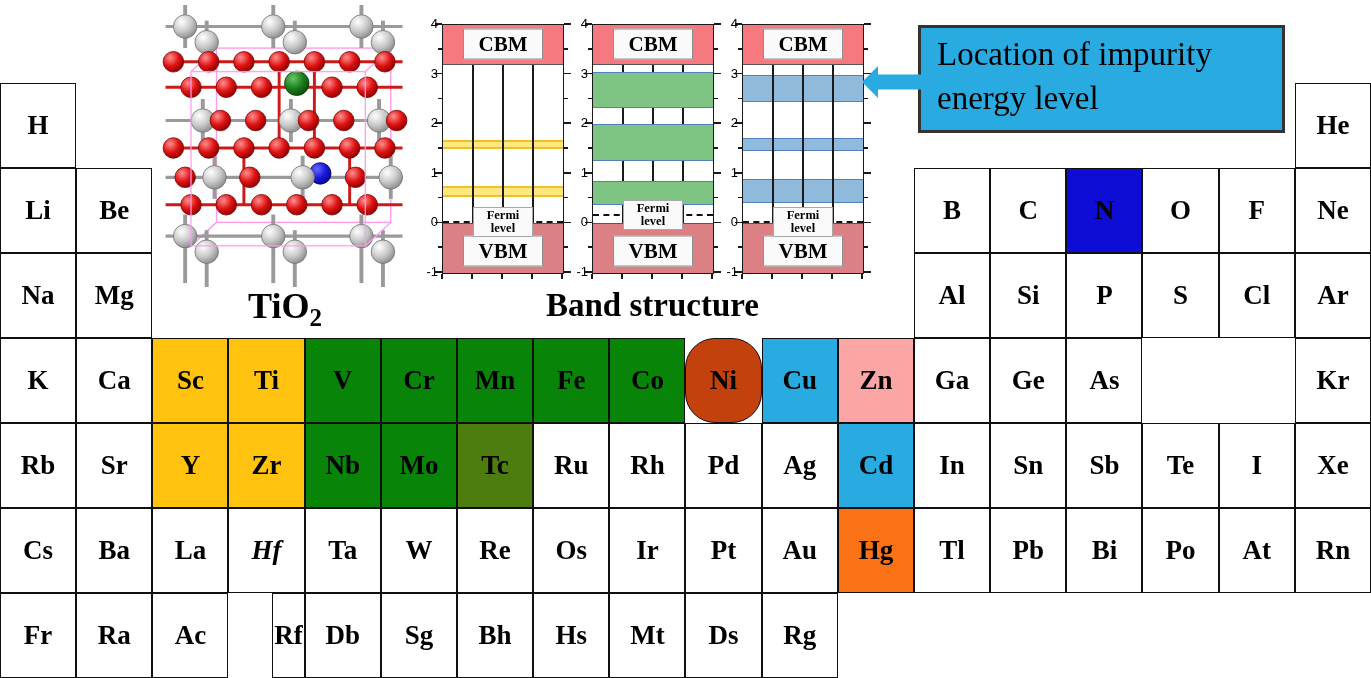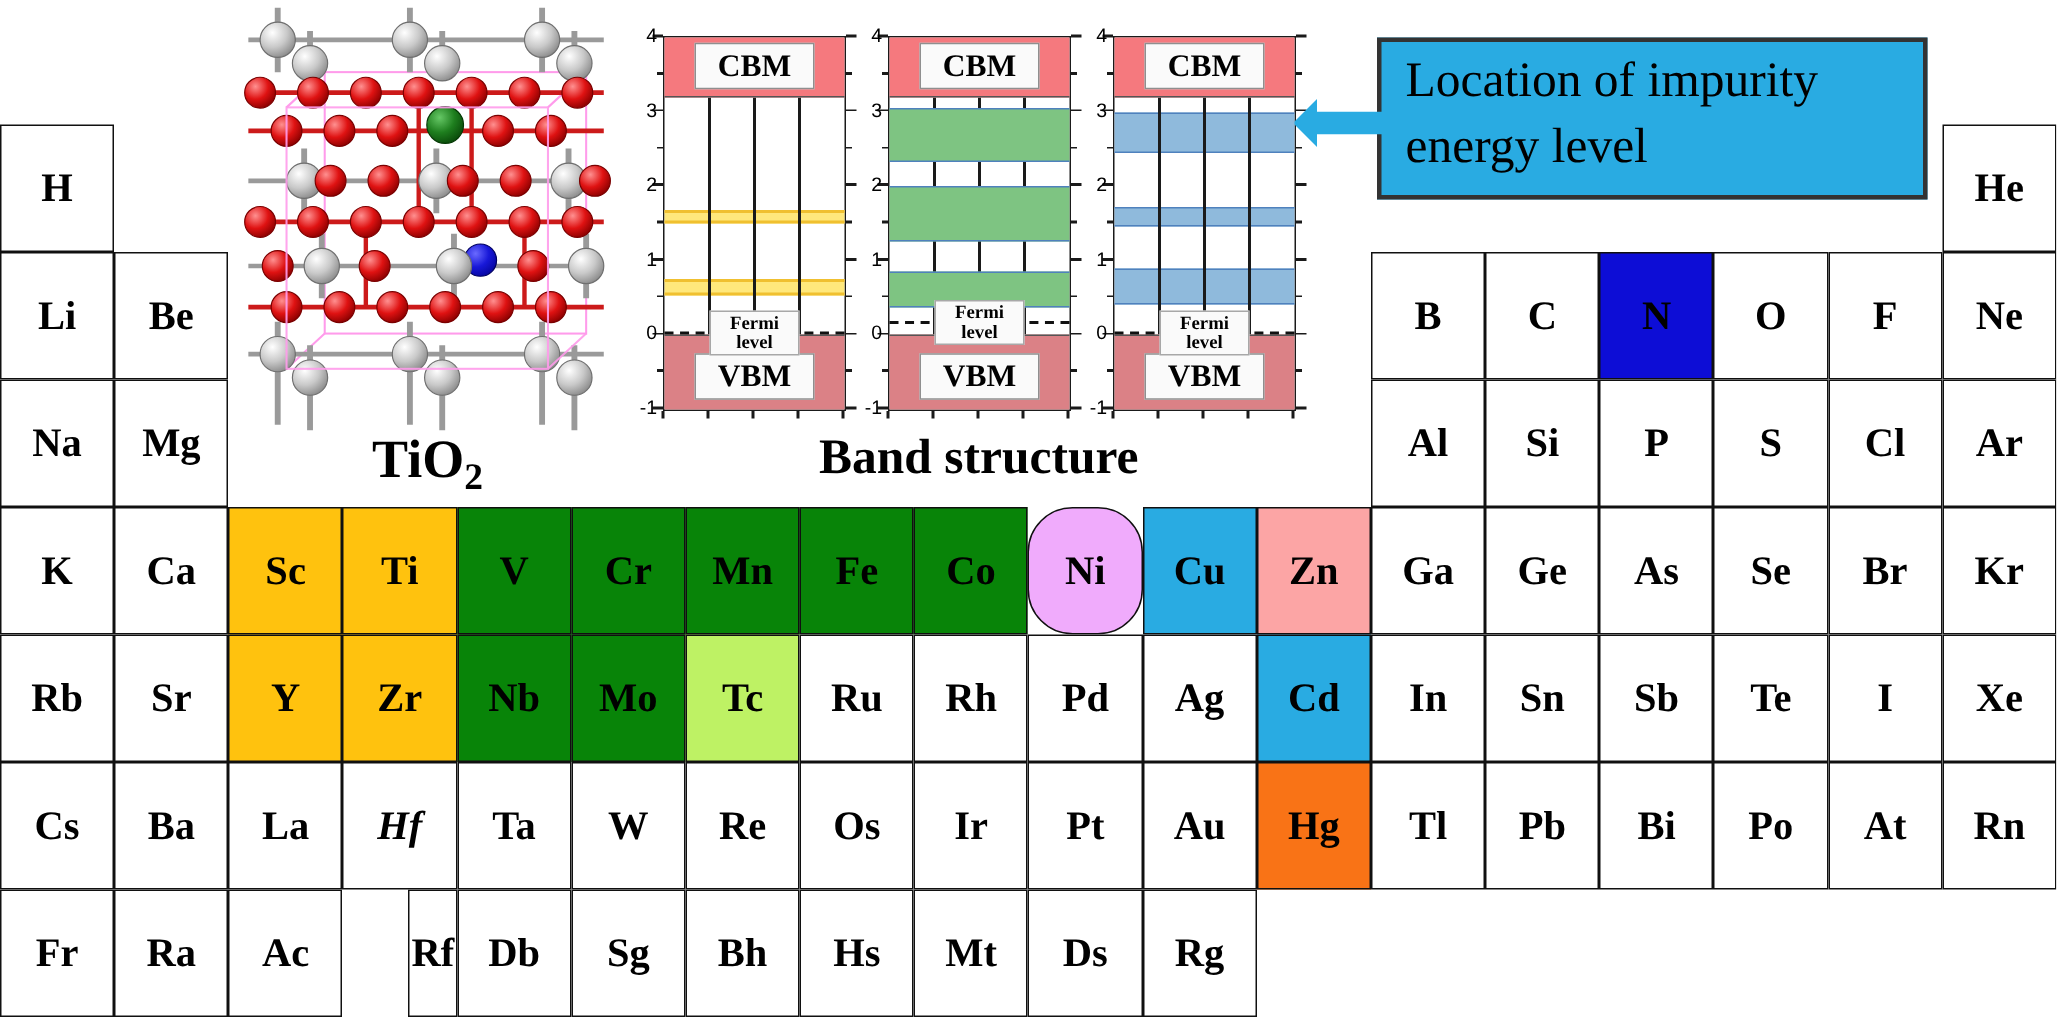--- a/index.html
+++ b/index.html
@@ -73,36 +73,34 @@
       <div class="pcell" style="grid-area: 3 / 18; background: rgb(255, 255, 255);">Ar</div>
       <div class="pcell" style="grid-area: 4 / 1; background: rgb(255, 255, 255);">K</div>
       <div class="pcell" style="grid-area: 4 / 2; background: rgb(255, 255, 255);">Ca</div>
       <div class="pcell" style="grid-area: 4 / 3; background: rgb(255, 194, 14);">Sc</div>
       <div class="pcell" style="grid-area: 4 / 4; background: rgb(255, 194, 14);">Ti</div>
       <div class="pcell" style="grid-area: 4 / 5; background: rgb(8, 132, 8);">V</div>
       <div class="pcell" style="grid-area: 4 / 6; background: rgb(8, 132, 8);">Cr</div>
       <div class="pcell" style="grid-area: 4 / 7; background: rgb(8, 132, 8);">Mn</div>
       <div class="pcell" style="grid-area: 4 / 8; background: rgb(8, 132, 8);">Fe</div>
       <div class="pcell" style="grid-area: 4 / 9; background: rgb(8, 132, 8);">Co</div>
-      <div class="pcell" style="grid-area: 4 / 10; background: #f0abfc; border-radius: 30px;">Ni</div>
+      <div class="pcell" style="grid-area: 4 / 10; background: #c2410c; border-radius: 30px;">Ni</div>
       <div class="pcell" style="grid-area: 4 / 11; background: rgb(41, 171, 226);">Cu</div>
       <div class="pcell" style="grid-area: 4 / 12; background: #fca5a5;">Zn</div>
       <div class="pcell" style="grid-area: 4 / 13; background: rgb(255, 255, 255);">Ga</div>
       <div class="pcell" style="grid-area: 4 / 14; background: rgb(255, 255, 255);">Ge</div>
       <div class="pcell" style="grid-area: 4 / 15; background: rgb(255, 255, 255);">As</div>
-      <div class="pcell" style="grid-area: 4 / 16; background: rgb(255, 255, 255);">Se</div>
-      <div class="pcell" style="grid-area: 4 / 17; background: rgb(255, 255, 255);">Br</div>
       <div class="pcell" style="grid-area: 4 / 18; background: rgb(255, 255, 255);">Kr</div>
       <div class="pcell" style="grid-area: 5 / 1; background: rgb(255, 255, 255);">Rb</div>
       <div class="pcell" style="grid-area: 5 / 2; background: rgb(255, 255, 255);">Sr</div>
       <div class="pcell" style="grid-area: 5 / 3; background: rgb(255, 194, 14);">Y</div>
       <div class="pcell" style="grid-area: 5 / 4; background: rgb(255, 194, 14);">Zr</div>
       <div class="pcell" style="grid-area: 5 / 5; background: rgb(8, 132, 8);">Nb</div>
       <div class="pcell" style="grid-area: 5 / 6; background: rgb(8, 132, 8);">Mo</div>
-      <div class="pcell" style="grid-area: 5 / 7; background: #bef264;">Tc</div>
+      <div class="pcell" style="grid-area: 5 / 7; background: #4d7c0f;">Tc</div>
       <div class="pcell" style="grid-area: 5 / 8; background: rgb(255, 255, 255);">Ru</div>
       <div class="pcell" style="grid-area: 5 / 9; background: rgb(255, 255, 255);">Rh</div>
       <div class="pcell" style="grid-area: 5 / 10; background: rgb(255, 255, 255);">Pd</div>
       <div class="pcell" style="grid-area: 5 / 11; background: rgb(255, 255, 255);">Ag</div>
       <div class="pcell" style="grid-area: 5 / 12; background: rgb(41, 171, 226);">Cd</div>
       <div class="pcell" style="grid-area: 5 / 13; background: rgb(255, 255, 255);">In</div>
       <div class="pcell" style="grid-area: 5 / 14; background: rgb(255, 255, 255);">Sn</div>
       <div class="pcell" style="grid-area: 5 / 15; background: rgb(255, 255, 255);">Sb</div>
       <div class="pcell" style="grid-area: 5 / 16; background: rgb(255, 255, 255);">Te</div>
       <div class="pcell" style="grid-area: 5 / 17; background: rgb(255, 255, 255);">I</div>

